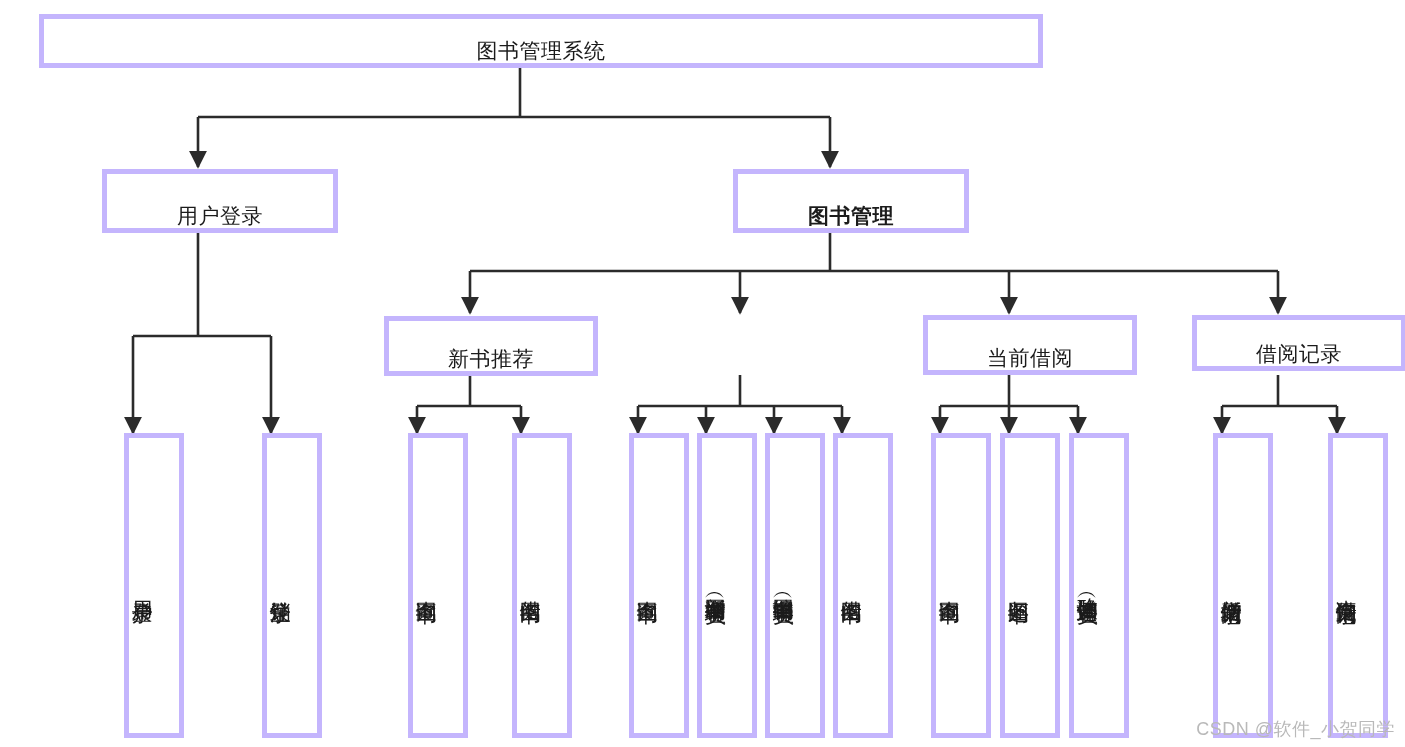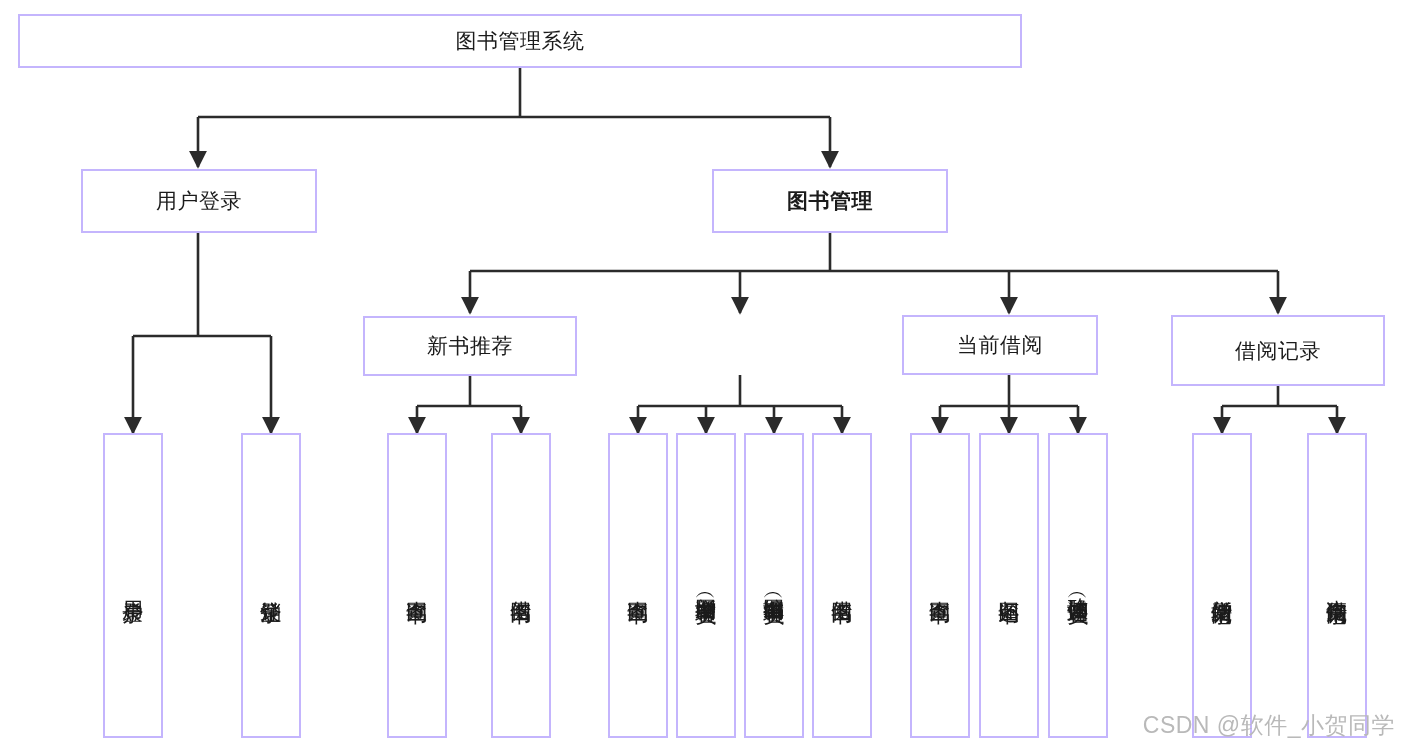--- a/index.html
+++ b/index.html
@@ -25,25 +25,26 @@
     left: 0;
     top: 0;
     width: 1405px;
     height: 747px;
     pointer-events: none;
   }
   .node {
     position: absolute;
     box-sizing: border-box;
     background: #ffffff;
-    border: 2px solid #c4b5fd;
+    border: 5px solid #c4b5fd;
     display: flex;
-    align-items: center;
+    align-items: flex-end;
     justify-content: center;
     color: #1b1b1b;
+    margin-left: 21px;
   }
   .node-h {
     font-size: 21px;
     letter-spacing: 0.5px;
     line-height: 1.2;
     white-space: nowrap;
   }
   .node-root {
     font-size: 21px;
     letter-spacing: 0.5px;
@@ -58,21 +59,21 @@
     white-space: nowrap;
   }
   .node-v .vlabel {
     writing-mode: vertical-rl;
     text-orientation: upright;
   }
   .watermark {
     position: absolute;
     right: 10px;
     bottom: 6px;
-    font-size: 23px;
+    font-size: 18px;
     color: #b9b9b9;
     letter-spacing: 0.5px;
     white-space: nowrap;
     user-select: none;
   }
 </style>
 </head>
 <body>
 
 <div id="diagram-root">
@@ -137,24 +138,24 @@
   <div class="node node-h" style="left:81px; top:169px; width:236px; height:64px;">
     <span>用户登录</span>
   </div>
   <div class="node node-h" style="left:712px; top:169px; width:236px; height:64px;font-weight:bold;">
     <span>图书管理</span>
   </div>
 
   <div class="node node-h" style="left:363px; top:316px; width:214px; height:60px;">
     <span>新书推荐</span>
   </div>
-  <div class="node node-h" style="left:902px; top:315px; width:196px; height:60px;">
+  <div class="node node-h" style="left:902px; top:315px; width:214px; height:60px;">
     <span>当前借阅</span>
   </div>
-  <div class="node node-h" style="left:1171px; top:315px; width:214px; height:71px;">
+  <div class="node node-h" style="left:1171px; top:315px; width:214px; height:56px;">
     <span>借阅记录</span>
   </div>
 
   <div class="node node-v" style="left:103px; top:433px; width:60px; height:305px;">
     <span class="vlabel">用户登录</span>
   </div>
   <div class="node node-v" style="left:241px; top:433px; width:60px; height:305px;">
     <span class="vlabel">注销登录</span>
   </div>
 

